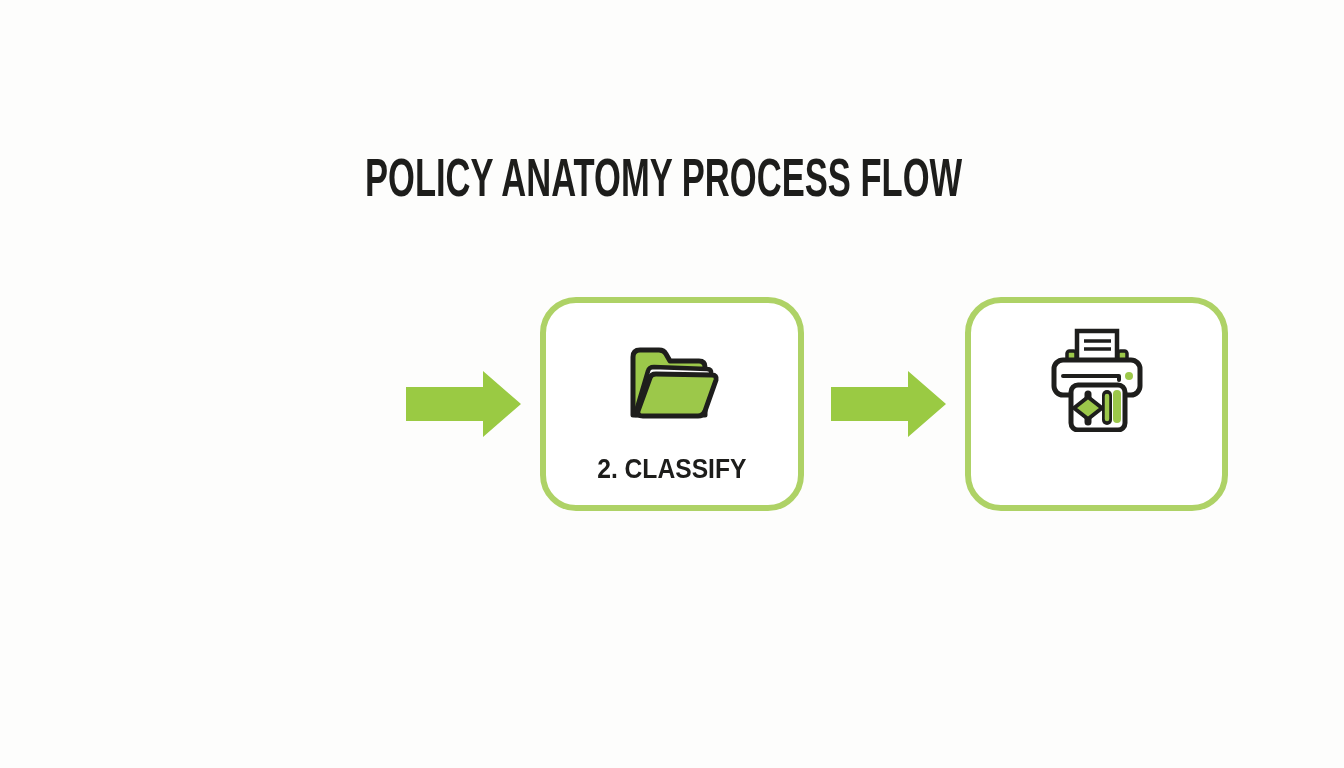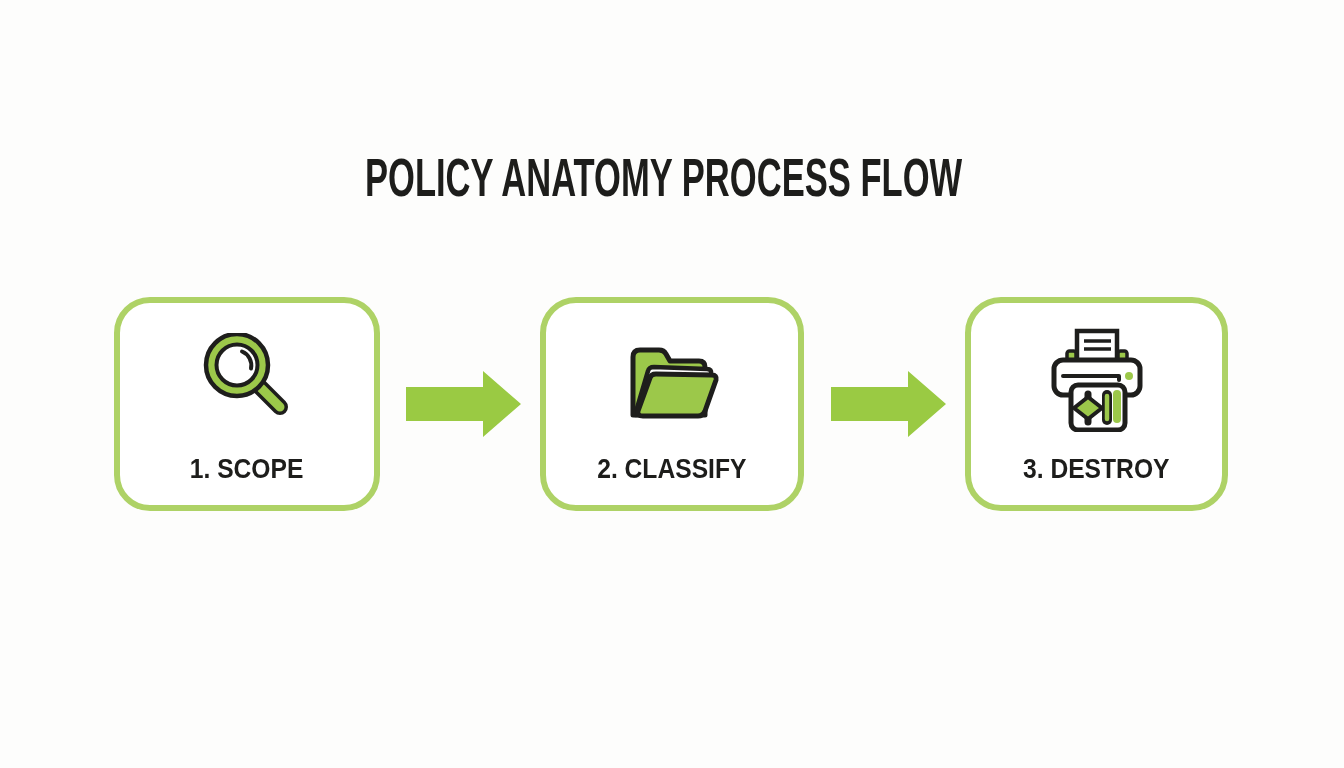--- a/index.html
+++ b/index.html
@@ -84,41 +84,20 @@
 </style>
 </head>
 <body>
 
 <div class="canvas">
 
   <div class="title">
     <span class="squeeze">POLICY ANATOMY PROCESS FLOW</span>
   </div>
 
-  <div class="step-card card-1">
-    <div class="icon-slot icon-magnifier">
-      <svg width="92" height="86" viewBox="0 0 92 86" aria-hidden="true">
-
-        <line class="s-dark" x1="53" y1="47" x2="62" y2="56" stroke-width="13" stroke-linecap="round"></line>
-
-        <line class="s-dark" x1="59" y1="54" x2="79" y2="74" stroke-width="16" stroke-linecap="round"></line>
-        <line class="s-green" x1="59" y1="54" x2="79" y2="74" stroke-width="9" stroke-linecap="round"></line>
-
-        <circle class="f-white" cx="36" cy="32" r="31"></circle>
-        <circle class="nofill s-green" cx="36" cy="32" r="25.5" stroke-width="10"></circle>
-        <circle class="nofill s-dark" cx="36" cy="32" r="31" stroke-width="4.5"></circle>
-        <circle class="nofill s-dark" cx="36" cy="32" r="20.5" stroke-width="4"></circle>
-
-        <path class="nofill s-dark" d="M 41,18.5 A 15,15 0 0 1 50,35.5" stroke-width="4" stroke-linecap="round"></path>
-      </svg>
-    </div>
-    <div class="step-label">
-      <span class="squeeze">1. SCOPE</span>
-    </div>
-  </div>
 
   <div class="flow-arrow arrow-1">
     <svg width="115" height="68" viewBox="0 0 115 68" aria-hidden="true">
       <polygon class="f-arrow" points="0,17 77,17 77,1 115,34 77,67 77,51 0,51"></polygon>
     </svg>
   </div>
 
   <div class="step-card card-2">
     <div class="icon-slot icon-folder">
       <svg width="98" height="82" viewBox="0 0 98 82" aria-hidden="true">
@@ -159,18 +138,15 @@
 
         <rect class="f-white s-dark" x="21" y="57" width="54" height="45" rx="7" stroke-width="5"></rect>
 
         <line class="s-dark" x1="38" y1="66" x2="38" y2="94" stroke-width="7" stroke-linecap="round"></line>
         <polygon class="f-green s-dark" points="24,80 38,69 52,80 38,91" stroke-width="4" stroke-linejoin="round"></polygon>
         <line class="s-dark" x1="57" y1="67" x2="57" y2="92" stroke-width="10" stroke-linecap="round"></line>
         <line class="s-green" x1="57" y1="68" x2="57" y2="91" stroke-width="4.5" stroke-linecap="round"></line>
         <line class="s-green" x1="67" y1="66" x2="67" y2="91" stroke-width="8" stroke-linecap="round"></line>
       </svg>
     </div>
-    <div class="step-label">
-      <span class="squeeze">3. DESTROY</span>
-    </div>
   </div>
 
 </div>
 
 </body></html>

